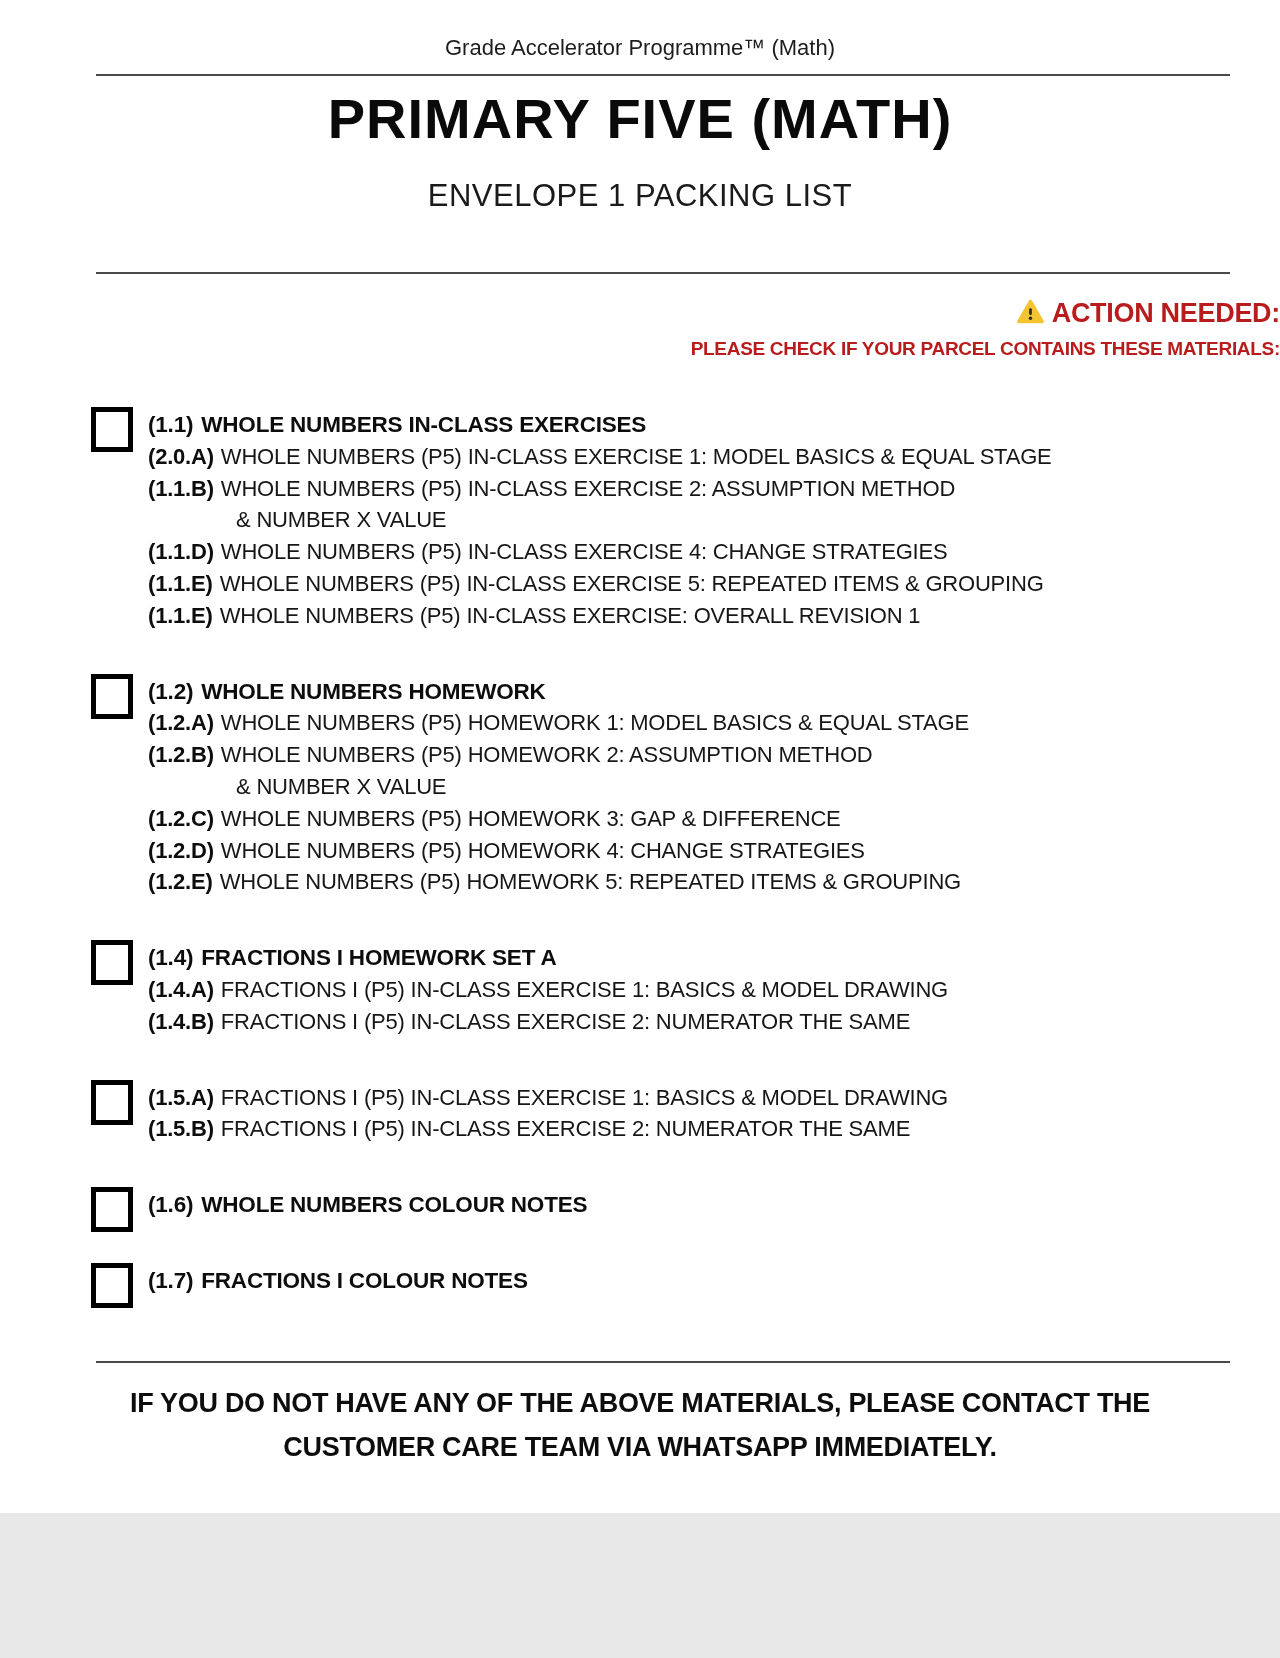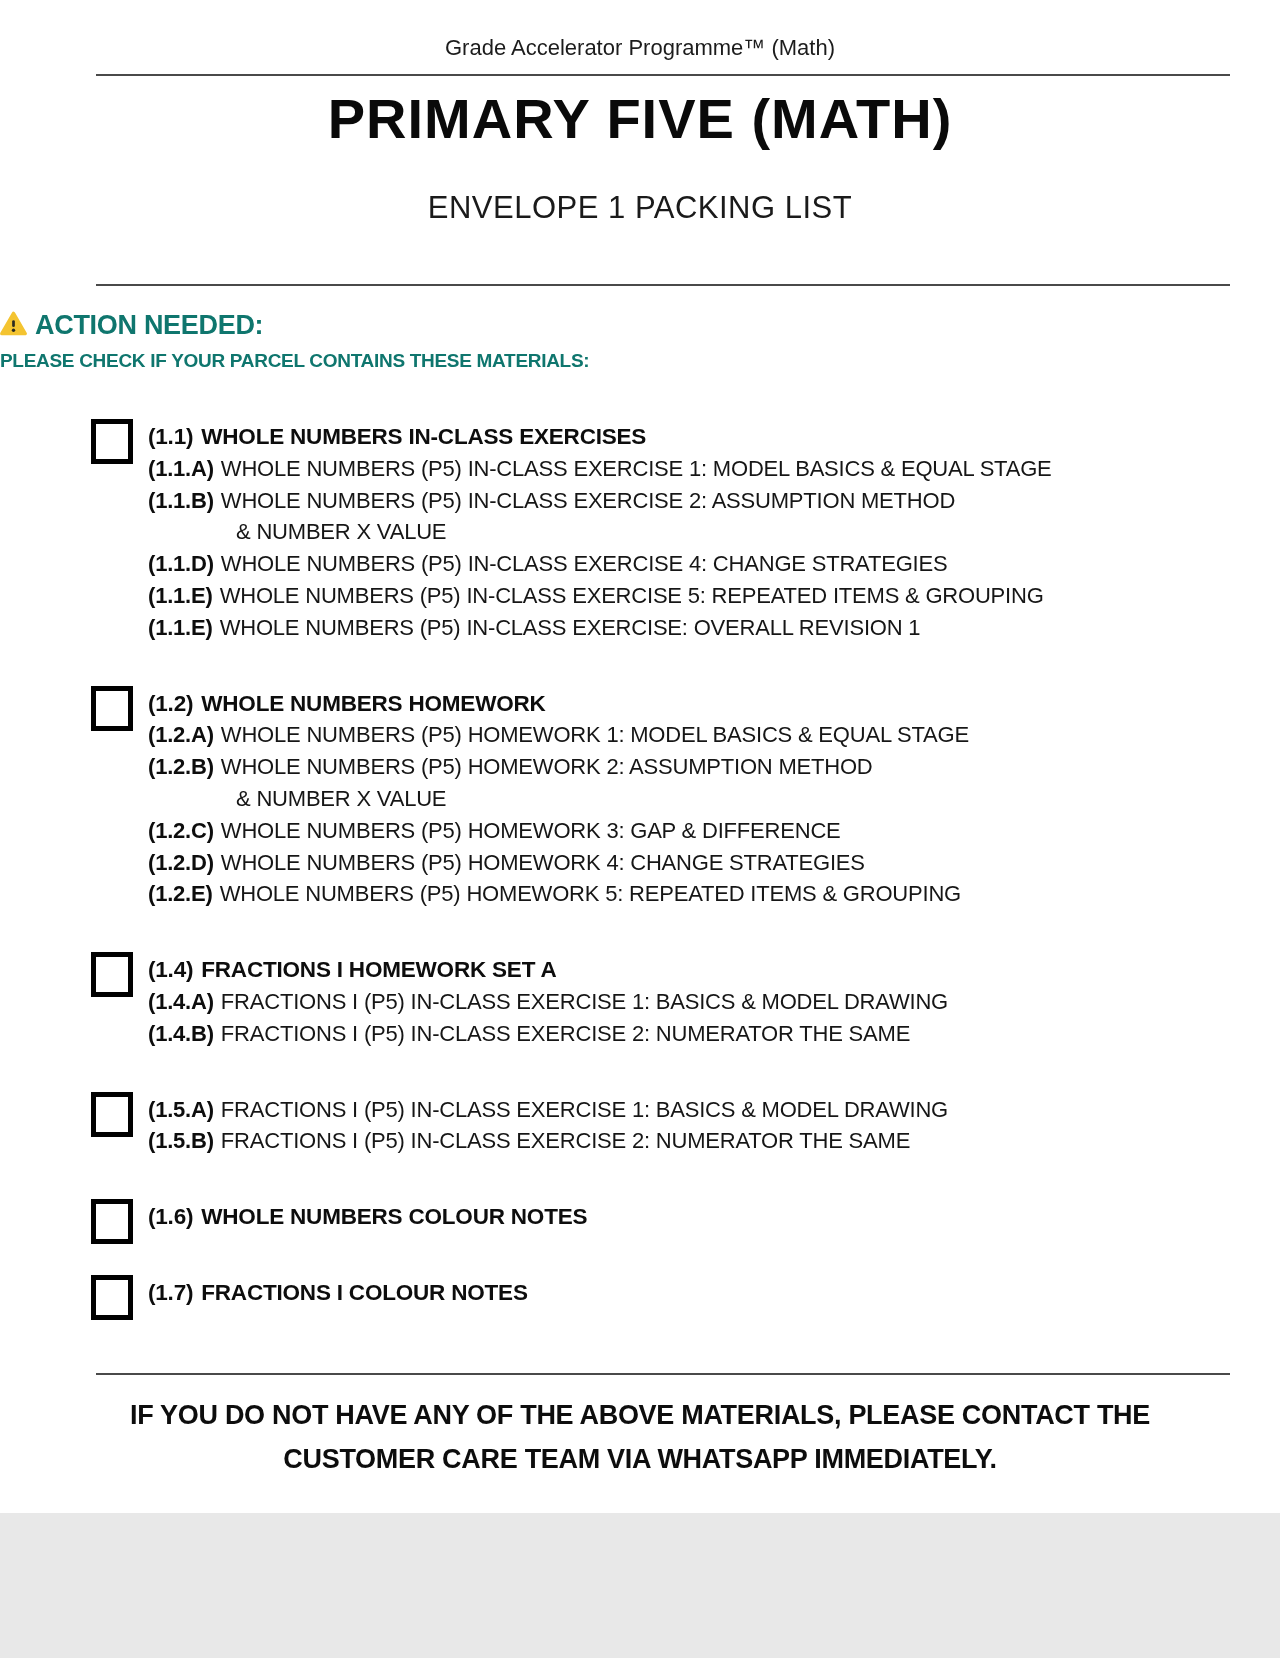--- a/index.html
+++ b/index.html
@@ -32,33 +32,33 @@
   .doc-title{
     margin-top:12px;
     text-align:center;
     font-size:56px;
     line-height:62px;
     font-weight:900;
     letter-spacing:1px;
     color:#0a0a0a;
   }
   .doc-subtitle{
-    margin-top:40px;
+    margin-top:28px;
     text-align:center;
     font-size:31px;
     line-height:36px;
     font-weight:400;
     letter-spacing:0.5px;
     color:#1a1a1a;
   }
   .notice{
     margin-top:22px;
-    text-align:left;
+    text-align:right;
     font-weight:800;
-    color:#0f766e;
+    color:#b91c1c;
   }
   .notice-line1{
     font-size:27px;
     line-height:34px;
     letter-spacing:-0.3px;
   }
   .notice-line2{
     font-size:19px;
     line-height:37px;
     letter-spacing:-0.3px;
@@ -150,21 +150,21 @@
 
   <div class="checklist" id="sections">
   <div class="section">
     <div class="checkbox" role="checkbox" aria-checked="false"></div>
     <div class="sec-line">
       <span class="sec-code">(1.1)</span><span class="sec-title">WHOLE NUMBERS IN-CLASS EXERCISES</span>
     </div>
     <div class="items">
   <div>
     <div class="item-line">
-      <span class="item-code">(1.1.A)</span><span class="item-text">WHOLE NUMBERS (P5) IN-CLASS EXERCISE 1: MODEL BASICS &amp; EQUAL STAGE</span>
+      <span class="item-code">(2.0.A)</span><span class="item-text">WHOLE NUMBERS (P5) IN-CLASS EXERCISE 1: MODEL BASICS &amp; EQUAL STAGE</span>
     </div>
 
   </div>
 
   <div>
     <div class="item-line">
       <span class="item-code">(1.1.B)</span><span class="item-text">WHOLE NUMBERS (P5) IN-CLASS EXERCISE 2: ASSUMPTION METHOD</span>
     </div>
     <div class="item-cont">&amp; NUMBER X VALUE</div>
   </div>

